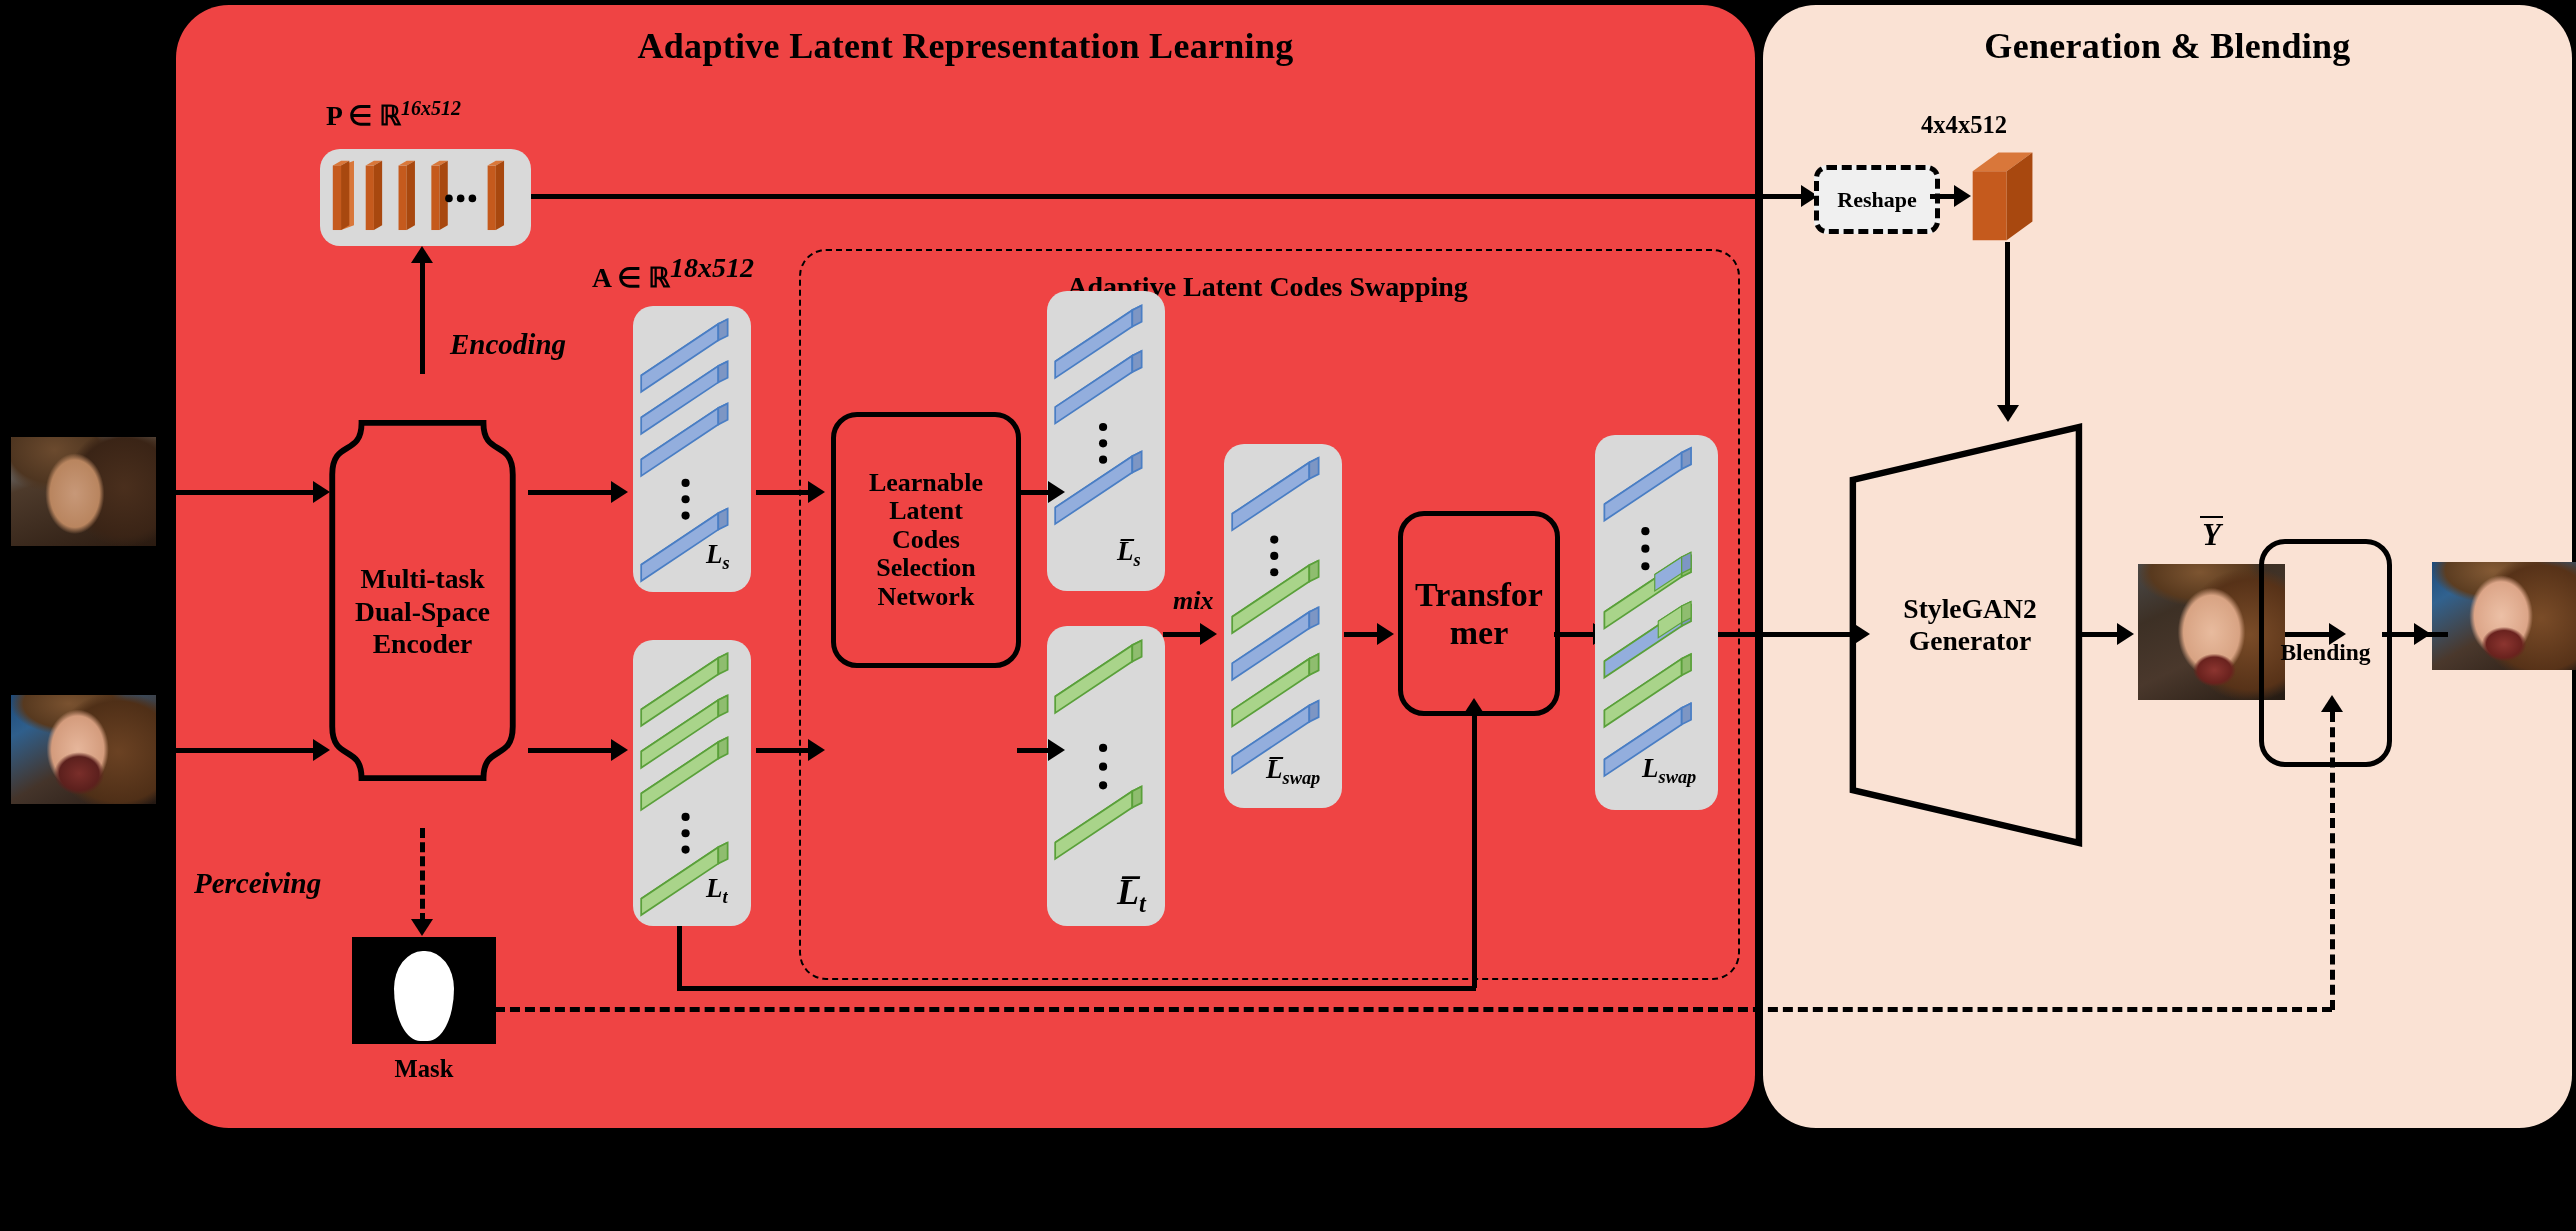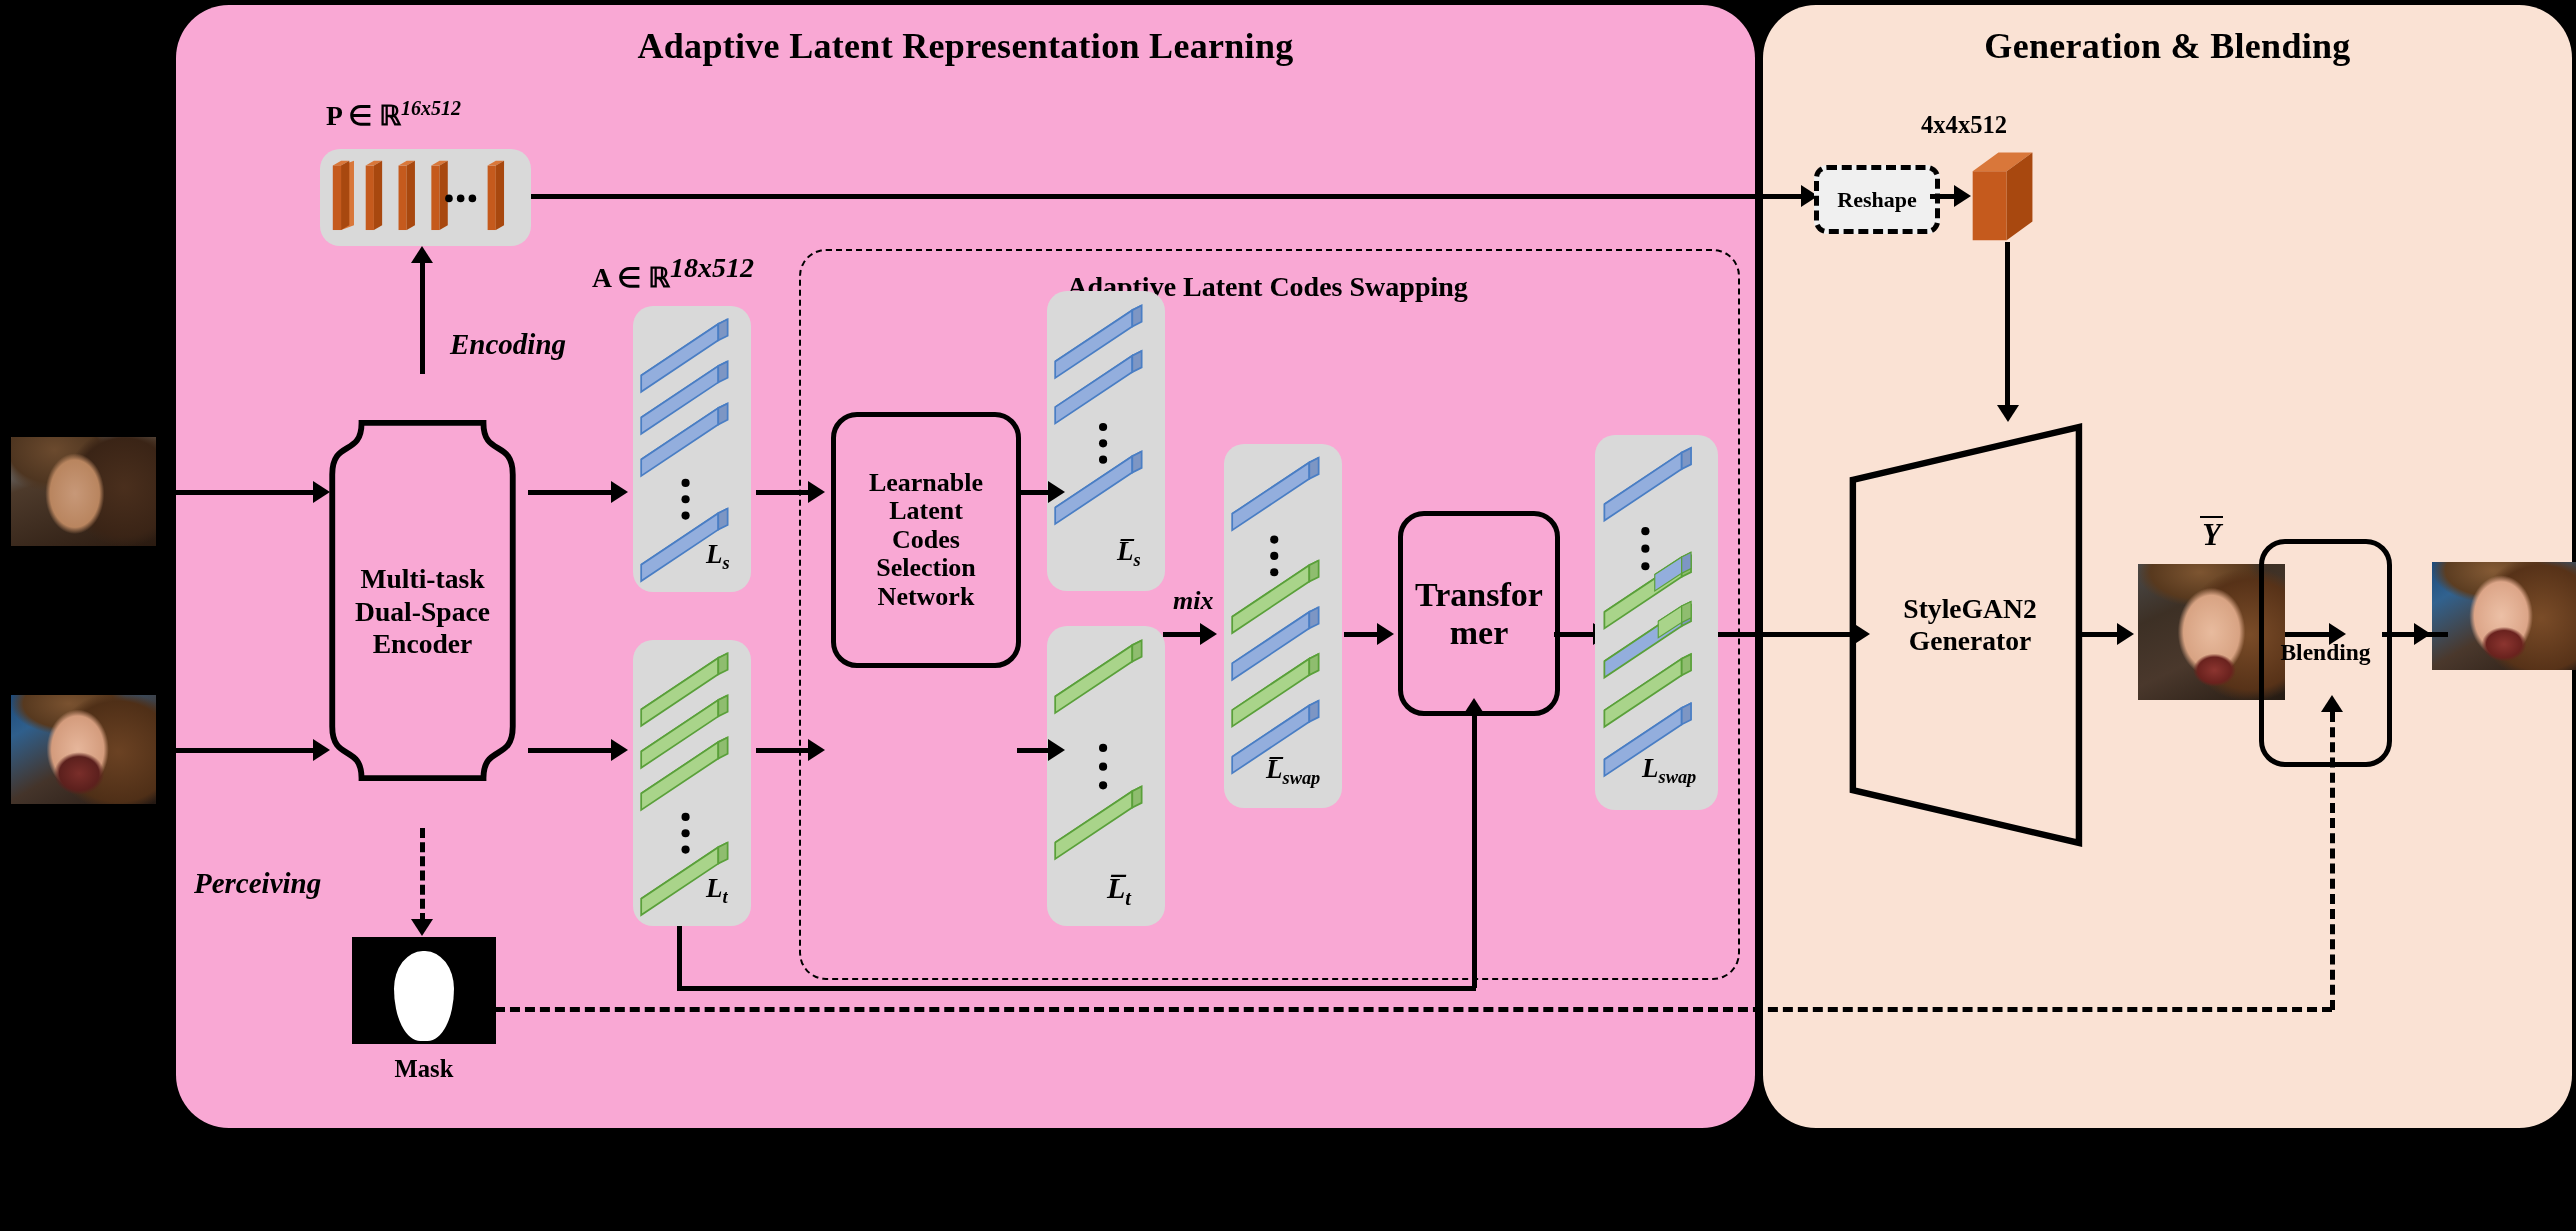--- a/index.html
+++ b/index.html
@@ -1,20 +1,20 @@
 <!DOCTYPE html>
 <html style="font-size:9.4px"><head>
 <meta charset="utf-8">
 <style>
   html,body{margin:0;padding:0;background:#000;}
   body{width:2576px;height:1231px;position:relative;overflow:hidden;
        font-family:"Liberation Serif", serif;}
   
   .panel{position:absolute;border-radius:53px;}
-  #panel-left{left:176px;top:4.7px;width:1579px;height:1123px;background:#f9a8d4;}
+  #panel-left{left:176px;top:4.7px;width:1579px;height:1123px;background:#ef4444;}
   #panel-right{left:1763px;top:4.7px;width:809px;height:1123px;background:#fae2d4;}
   .panel-title{position:absolute;width:100%;text-align:center;font-weight:bold;
        font-size:36px;color:#000;letter-spacing:0.3px;}
   
   .lbl{position:absolute;color:#000;white-space:nowrap;}
   .bold{font-weight:bold;}
   .ital{font-style:italic;font-weight:bold;}
   
   .stack{position:absolute;background:#d9d9d9;border-radius:20px;}
   
@@ -300,21 +300,21 @@
     </g>
     <circle cx="96" cy="208" r="7" fill="#000"></circle>
     <circle cx="96" cy="240" r="7" fill="#000"></circle>
     <circle cx="96" cy="272" r="7" fill="#000"></circle>
     <g transform="translate(14,258)">
       <polygon points="0,112 16,104 148,16 132,24" fill="#bfe0a6" stroke="#5aa03a" stroke-width="3"></polygon>
       <polygon points="0,112 0,140 132,52 132,24" fill="#a9d48a" stroke="#5aa03a" stroke-width="3"></polygon>
       <polygon points="132,24 148,16 148,44 132,52" fill="#8fbd6f" stroke="#5aa03a" stroke-width="3"></polygon>
     </g>
   </svg>
-  <div class="lbl bold" style="left:60px;top:245px;font-size:30px;font-style:italic;">
+  <div class="lbl bold" style="left:70px;top:245px;font-size:36px;font-style:italic;">
     <span>L̅</span><sub>t</sub>
   </div>
 </div>
 
 <div class="ln lnh" style="left:1017px;top:748px;width:34px;"></div>
 <div class="arrowR" style="left:1048px;top:739px;"></div>
 
 <div class="lbl ital" style="left:1173px;top:586px;font-size:26px;">mix</div>
 <div class="ln lnh" style="left:1163px;top:632px;width:41px;"></div>
 <div class="arrowR" style="left:1200px;top:623px;"></div>

